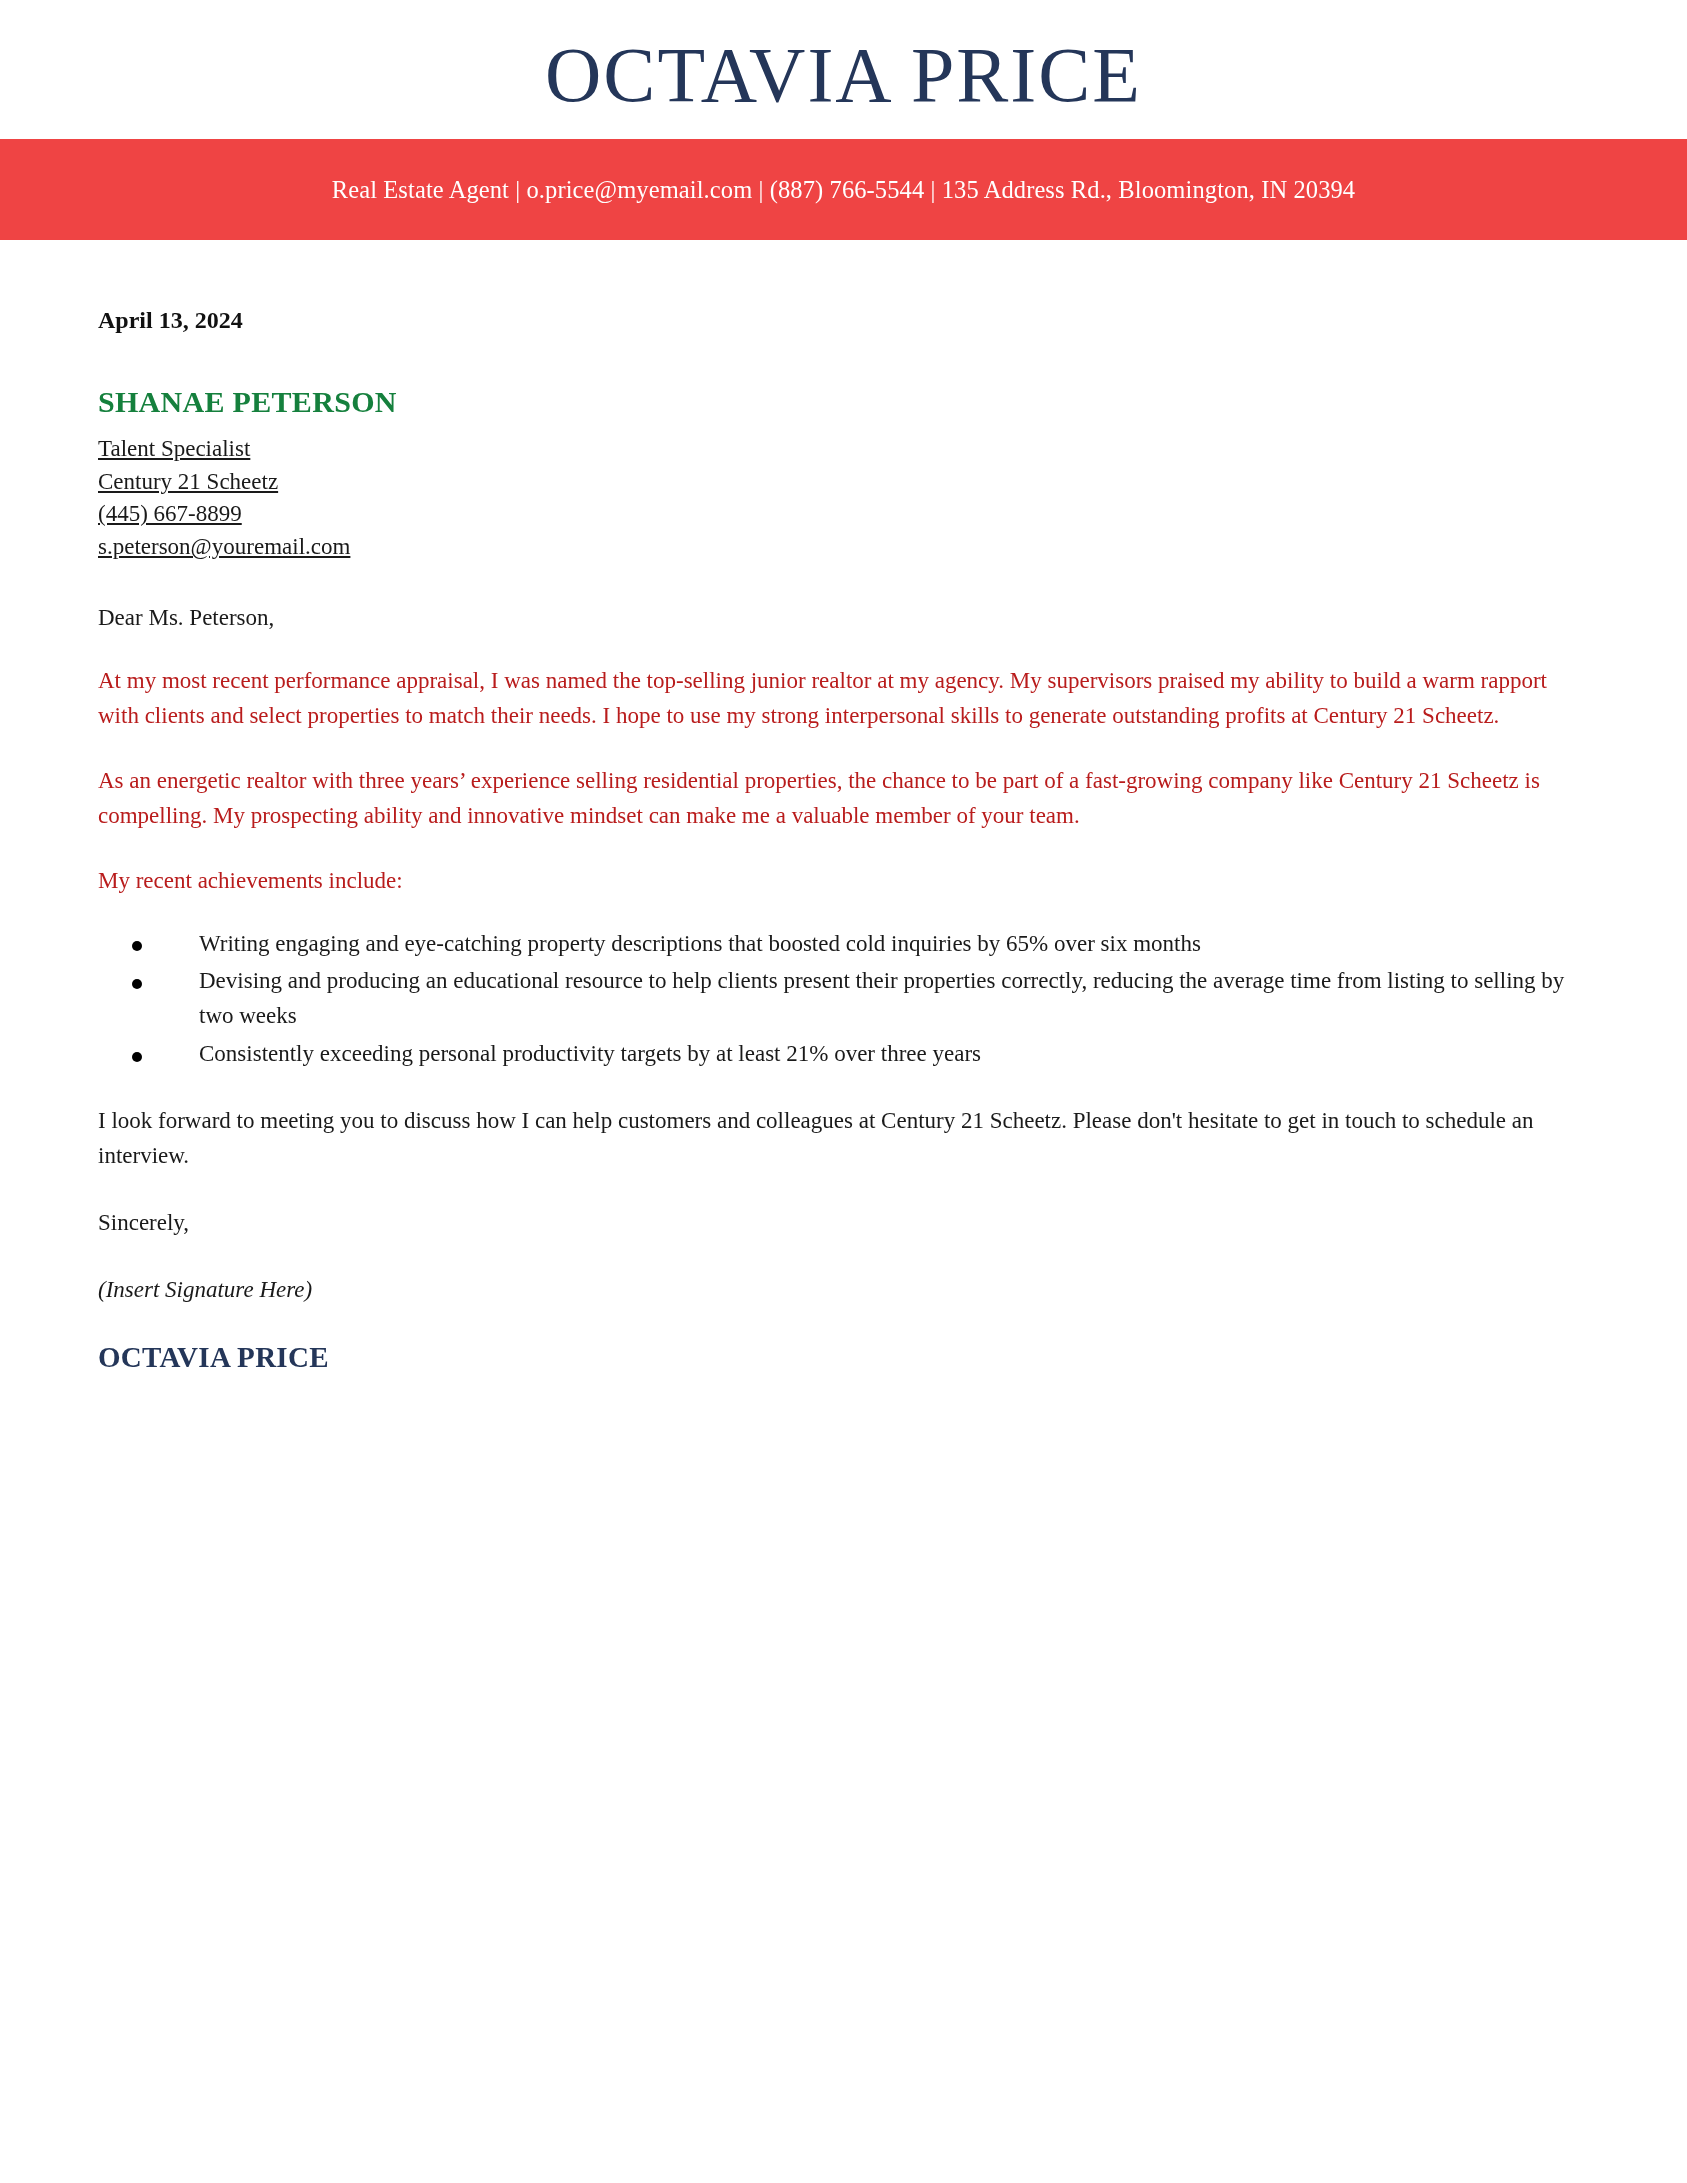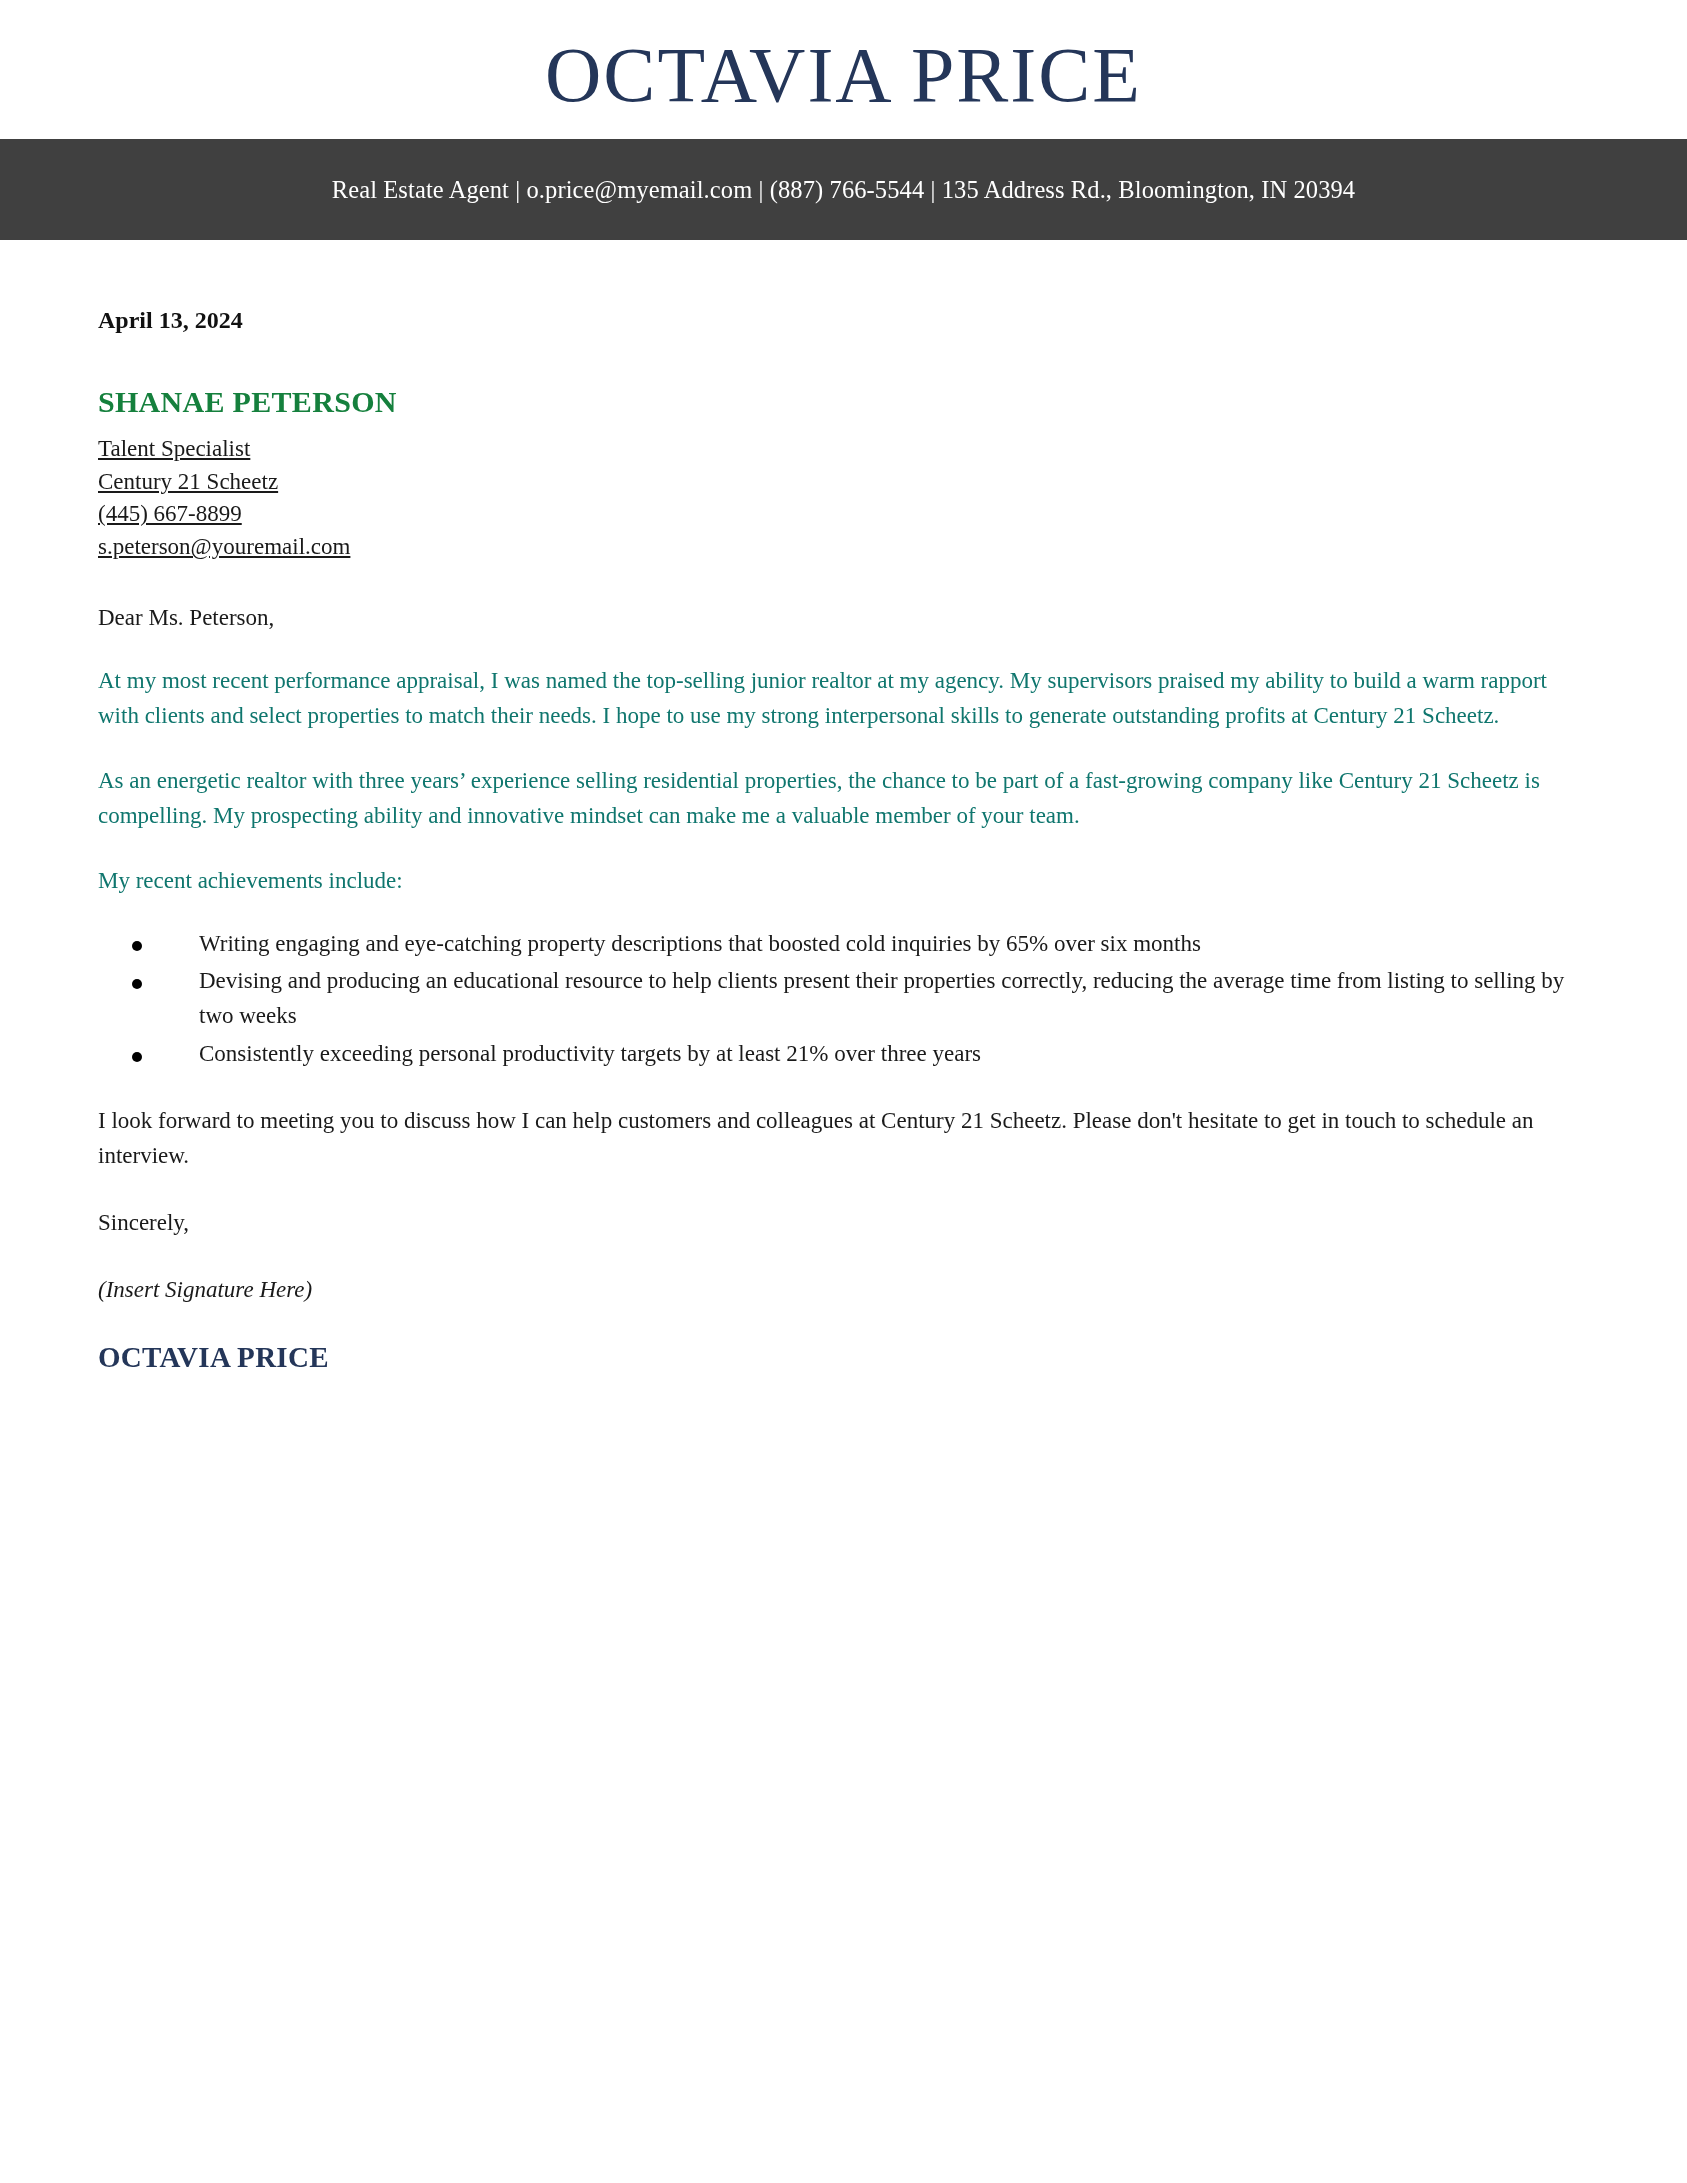--- a/index.html
+++ b/index.html
@@ -36,21 +36,21 @@
     font-size: 78px;
     line-height: 1.06;
     font-weight: 400;
     letter-spacing: 2px;
     color: #243659;
     margin: 0;
     white-space: nowrap;
   }
   .contact-bar {
     width: 100%;
-    background: #404040;
+    background: #ef4444;
     height: 101px;
     display: flex;
     align-items: center;
     justify-content: center;
     box-sizing: border-box;
   }
   .contact-bar-text {
     color: #ffffff;
     font-size: 24.5px;
     line-height: 1.3;
@@ -89,21 +89,21 @@
   }
   .salutation {
     font-size: 23px;
     line-height: 1.45;
     color: #1a1a1a;
     margin: 37px 0 0 0;
   }
   .para {
     font-size: 23px;
     line-height: 1.52;
-    color: #0f766e;
+    color: #b91c1c;
     margin: 30px 0 0 0;
     text-align: left;
   }
   .bullet-list {
     list-style: none;
     margin: 28px 0 0 0;
     padding: 0;
   }
   .bullet-item {
     position: relative;

